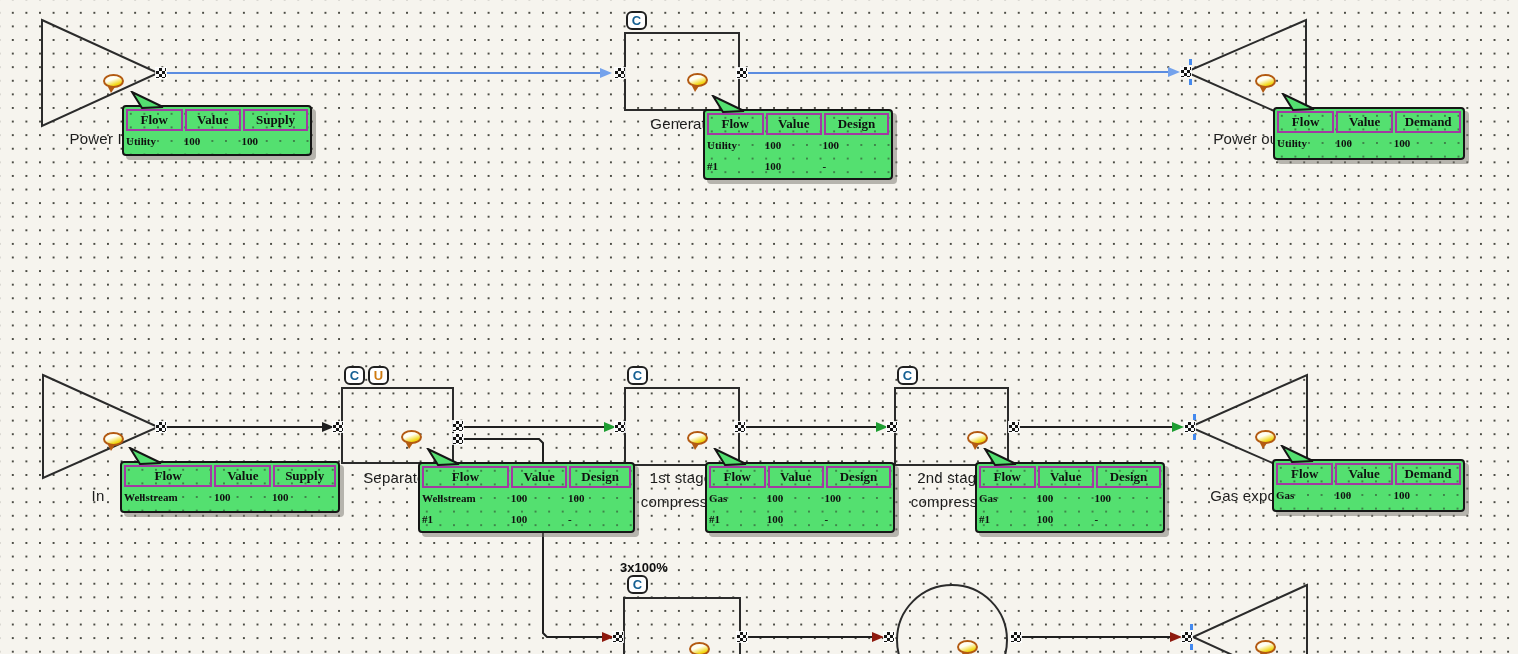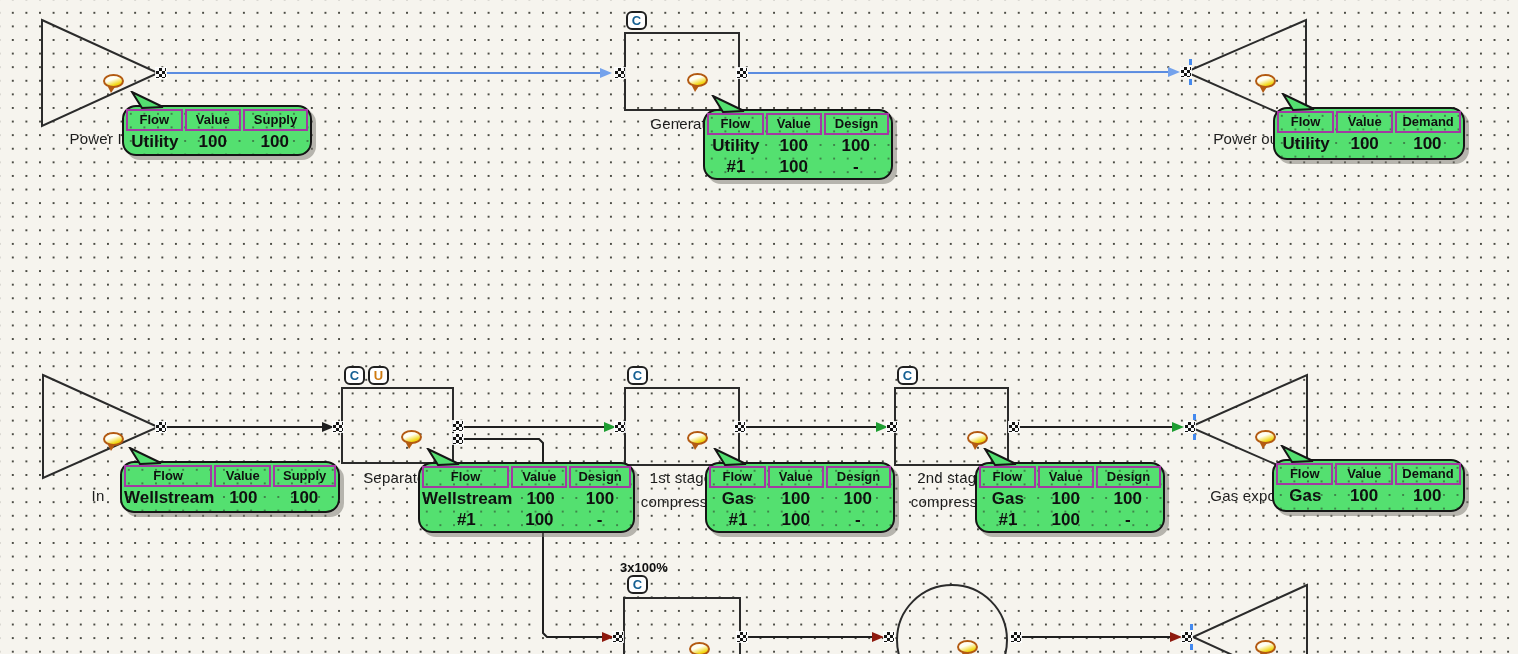--- a/index.html
+++ b/index.html
@@ -18,31 +18,31 @@
   .badge.c{color:#145f92;}
   .badge.u{color:#cf7a10;}
   .bubble{position:absolute;z-index:2;width:21px;height:14px;border:2px solid #b35a12;border-radius:50%;
           background:linear-gradient(160deg,#fffef2 38%,#f2d714 78%);box-sizing:border-box;}
   .bubble::after{content:"";position:absolute;left:3px;bottom:-7px;width:0;height:0;
           border-left:3px solid transparent;border-right:4px solid transparent;border-top:6px solid #b35a12;}
   .port{position:absolute;z-index:6;width:10px;height:10px;
         background:conic-gradient(#141414 25%,#fafafa 0 50%,#141414 0 75%,#fafafa 0);
         background-size:6px 6px;outline:1px solid rgba(255,255,255,.85);}
   .tick{position:absolute;z-index:6;width:3px;height:6px;background:#4489ee;}
-  .gtable{position:absolute;z-index:5;border:2px solid #151515;border-radius:14px;box-sizing:border-box;
+  .gtable{position:absolute;z-index:5;border:2px solid #151515;border-radius:4px;box-sizing:border-box;
         background-image:radial-gradient(circle,rgba(40,40,35,.5) 0.85px,rgba(0,0,0,0) 1.15px),linear-gradient(#54e070,#54e070);
         background-size:13.6px 13.6px,100% 100%;
         box-shadow:4px 4px 0 rgba(118,116,108,.5);
-        padding:2px 2px;}
+        padding:2px 2px;font-family:Liberation Serif, serif;}
   .gtable svg.tail{position:absolute;top:-16px;left:6px;}
   .ghead{display:grid;gap:2px;}
   .gcell{border:2px solid #a23aa2;text-align:center;font-weight:700;font-size:13px;color:#101010;
          padding:0 0 1px;line-height:17px;box-sizing:border-box;background:rgba(84,224,112,.0);}
   .grow{display:grid;}
-  .gval{text-align:center;font-weight:700;font-size:17px;color:#101010;line-height:21px;}
+  .gval{font-weight:700;font-size:11px;color:#101010;line-height:21px;}
   .cols-std{grid-template-columns:1fr 1fr 1.15fr;}
   .cols-wide{grid-template-columns:1.55fr 1fr 1.1fr;}
 </style>
 </head>
 <body>
 
 <div class="canvas">
 
   <svg class="wires" width="1518" height="654" viewBox="0 0 1518 654">
 

